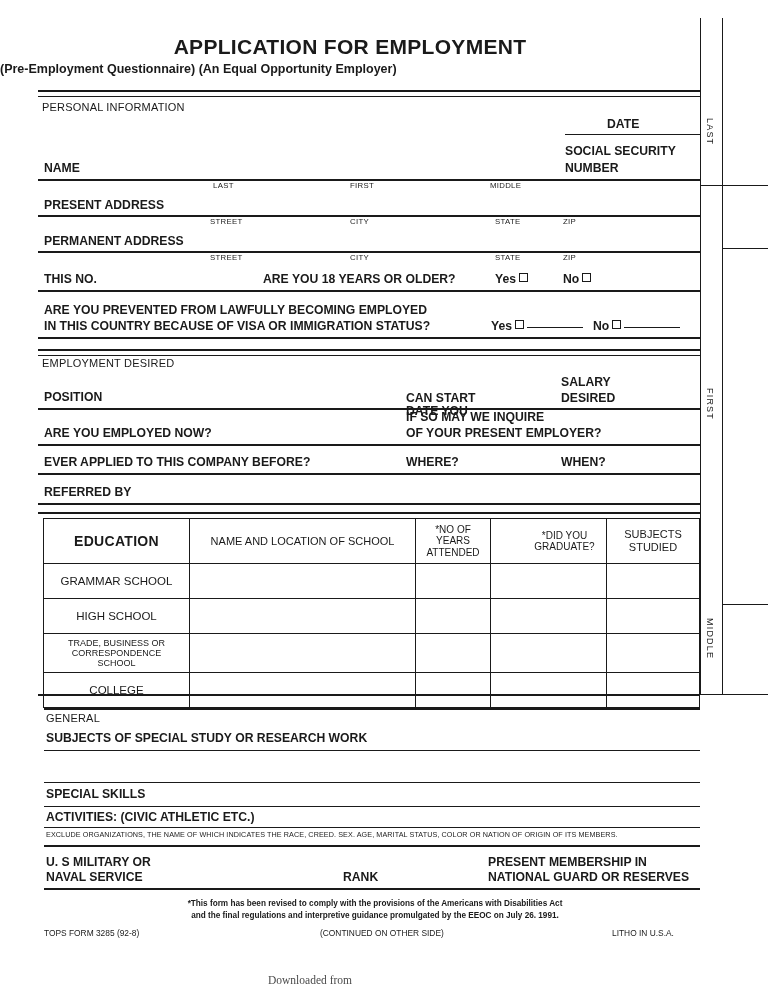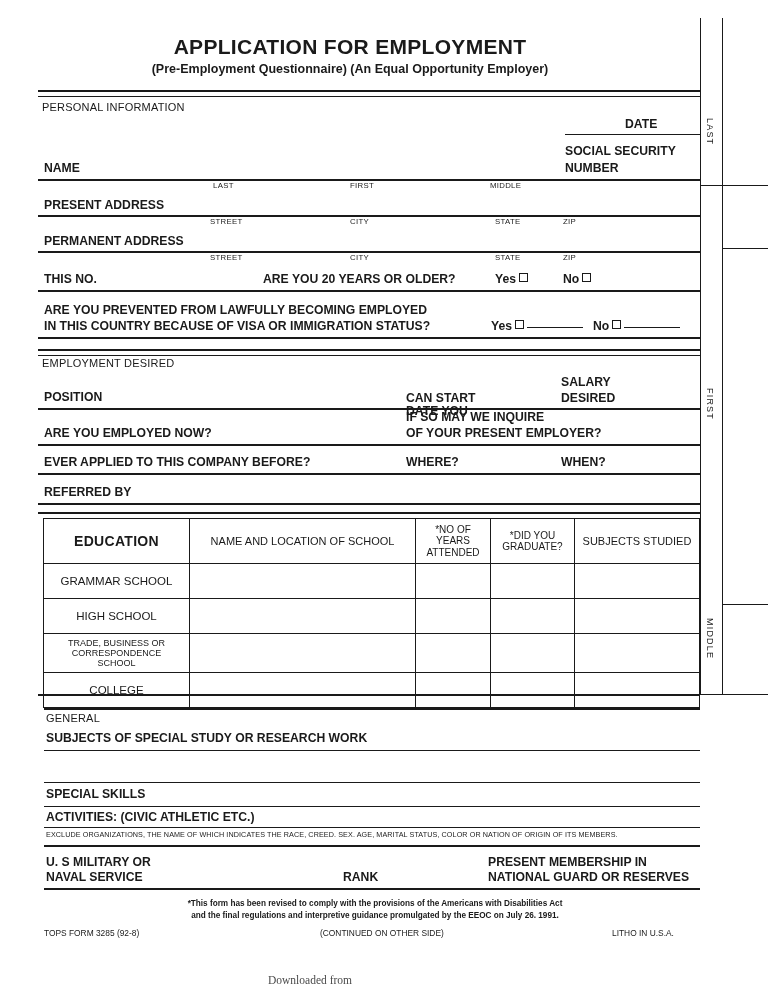--- a/index.html
+++ b/index.html
@@ -40,21 +40,20 @@
     width: 700px;
     text-align: center;
     font-size: 21px;
     font-weight: bold;
     letter-spacing: 0.3px;
   }
   #form-subtitle {
     position: absolute;
     left: 0; top: 62px;
     width: 700px;
-    text-align: center;
     font-size: 12.5px;
     font-weight: bold;
   }
 
   
   .section-heading {
     position: absolute;
     font-size: 11px;
     font-weight: normal;
     letter-spacing: 0.2px;
@@ -185,21 +184,21 @@
 
   <div class="margin-label" style="left:705px; top:118px;">LAST</div>
   <div class="margin-label" style="left:705px; top:388px;">FIRST</div>
   <div class="margin-label" style="left:705px; top:618px;">MIDDLE</div>
 
   <div class="rule thick" style="left:38px; top:90px; width:662px;"></div>
   <div class="rule" style="left:38px; top:96px; width:662px;"></div>
 
   <div class="section-heading" style="left:42px; top:101px;">PERSONAL INFORMATION</div>
 
-  <div class="field-label bold" style="left:583px; top:117px;padding-left:42px;">DATE</div>
+  <div class="field-label bold" style="left:565px; top:117px;padding-left:42px;">DATE</div>
   <div class="rule" style="left:565px; top:134px; width:135px;"></div>
 
   <div class="field-label" style="left:565px; top:144px;">SOCIAL SECURITY</div>
   <div class="field-label" style="left:565px; top:161px;">NUMBER</div>
 
   <div class="field-label" style="left:44px; top:161px;">NAME</div>
   <div class="rule thick" style="left:38px; top:179px; width:662px;"></div>
 
   <div class="sub-label" style="left:213px; top:181px;">LAST</div>
   <div class="sub-label" style="left:350px; top:181px;">FIRST</div>
@@ -215,21 +214,21 @@
 
   <div class="field-label" style="left:44px; top:234px;">PERMANENT ADDRESS</div>
   <div class="rule thick" style="left:38px; top:251px; width:662px;"></div>
 
   <div class="sub-label" style="left:210px; top:253px;">STREET</div>
   <div class="sub-label" style="left:350px; top:253px;">CITY</div>
   <div class="sub-label" style="left:495px; top:253px;">STATE</div>
   <div class="sub-label" style="left:563px; top:253px;">ZIP</div>
 
   <div class="field-label" style="left:44px; top:272px;">THIS NO.</div>
-  <div class="field-label" style="left:263px; top:272px;">ARE YOU 20 YEARS OR OLDER?</div>
+  <div class="field-label" style="left:263px; top:272px;">ARE YOU 18 YEARS OR OLDER?</div>
   <div class="field-label" style="left:495px; top:272px;">
     <span>Yes</span><span class="checkbox"></span>
   </div>
   <div class="field-label" style="left:563px; top:272px;">
     <span>No</span><span class="checkbox"></span>
   </div>
   <div class="rule thick" style="left:38px; top:290px; width:662px;"></div>
 
   <div class="field-label" style="left:44px; top:303px;">ARE YOU PREVENTED  FROM LAWFULLY BECOMING EMPLOYED</div>
   <div class="field-label" style="left:44px; top:319px;">IN THIS COUNTRY BECAUSE OF VISA OR IMMIGRATION STATUS?</div>
@@ -272,21 +271,21 @@
   <table id="education-table">
     <tbody>
         <tr class="header-row">
       <td style="width:145px;" class="hdr-main">EDUCATION</td>
       <td style="width:225px;" class="hdr">NAME AND LOCATION OF SCHOOL</td>
       <td style="width:74px;" class="hdr small">
         <span>*NO OF</span><br>
         <span>YEARS</span><br>
         <span>ATTENDED</span>
       </td>
-      <td style="width:83px;" class="hdr small">
+      <td style="width:83px;padding-left:32px;" class="hdr small">
         <span>*DID YOU</span><br>
         <span>GRADUATE?</span>
       </td>
       <td class="hdr">SUBJECTS STUDIED</td>
     </tr>
     <tr class="body-row">
       <td class="rowlabel">GRAMMAR SCHOOL</td>
       <td></td>
       <td></td>
       <td></td>

